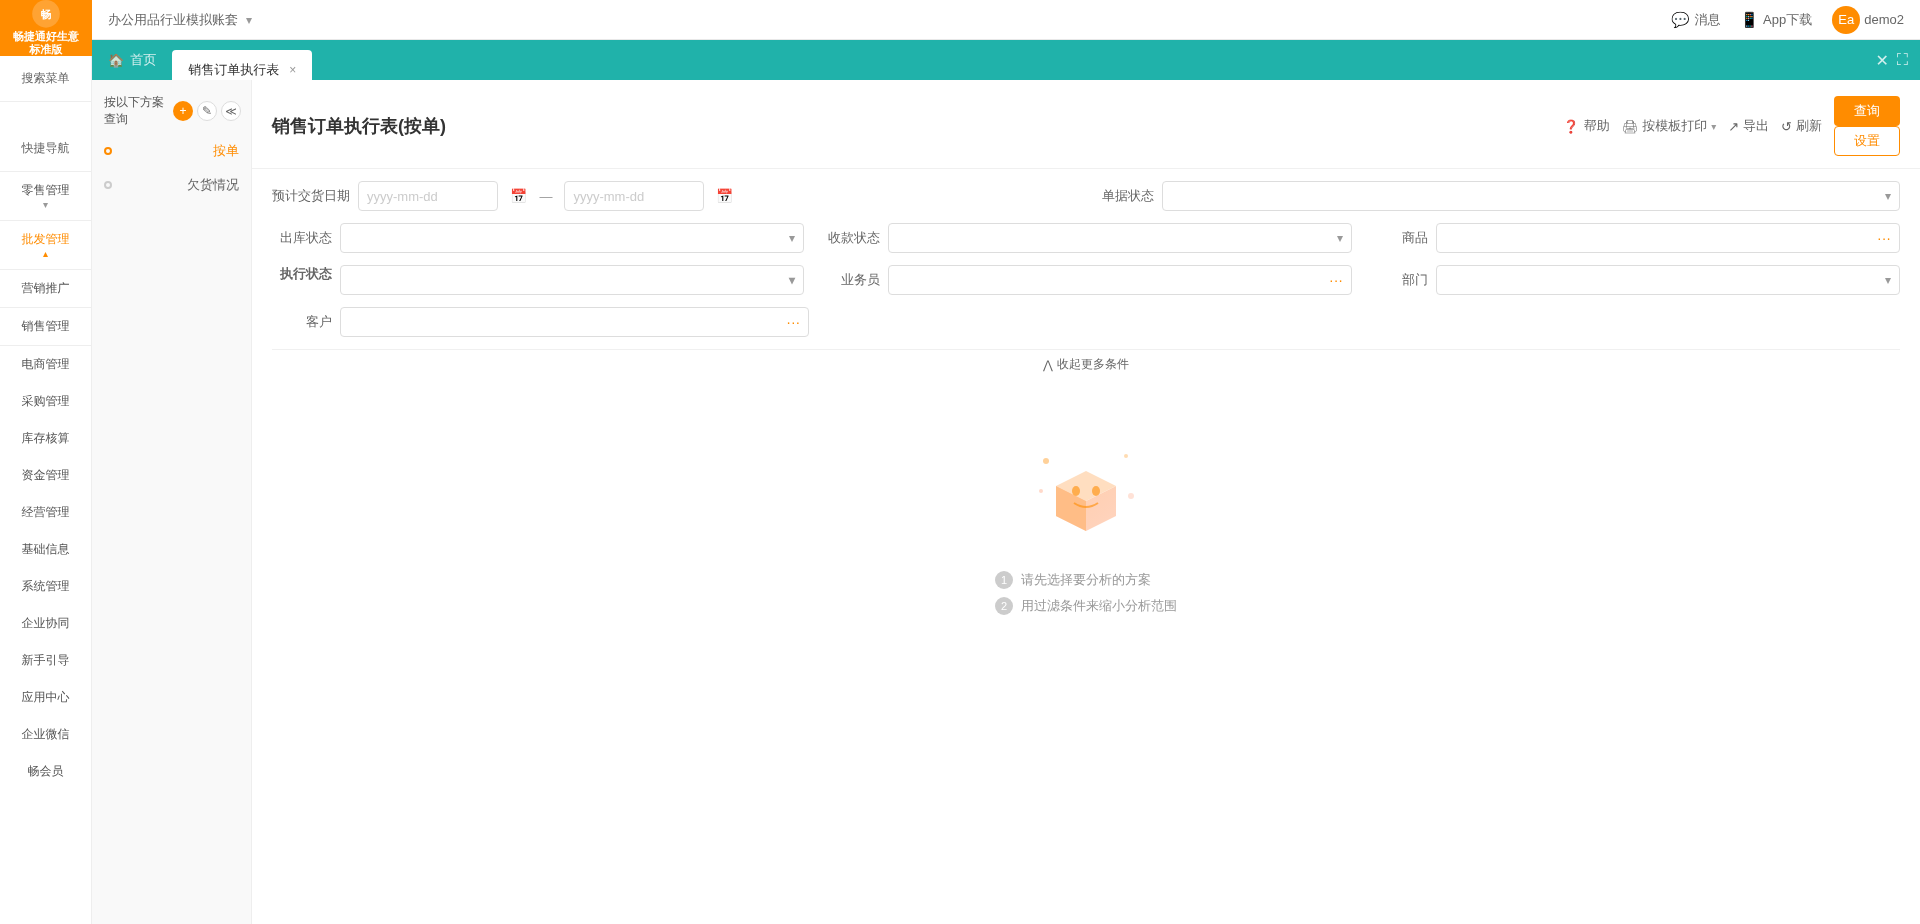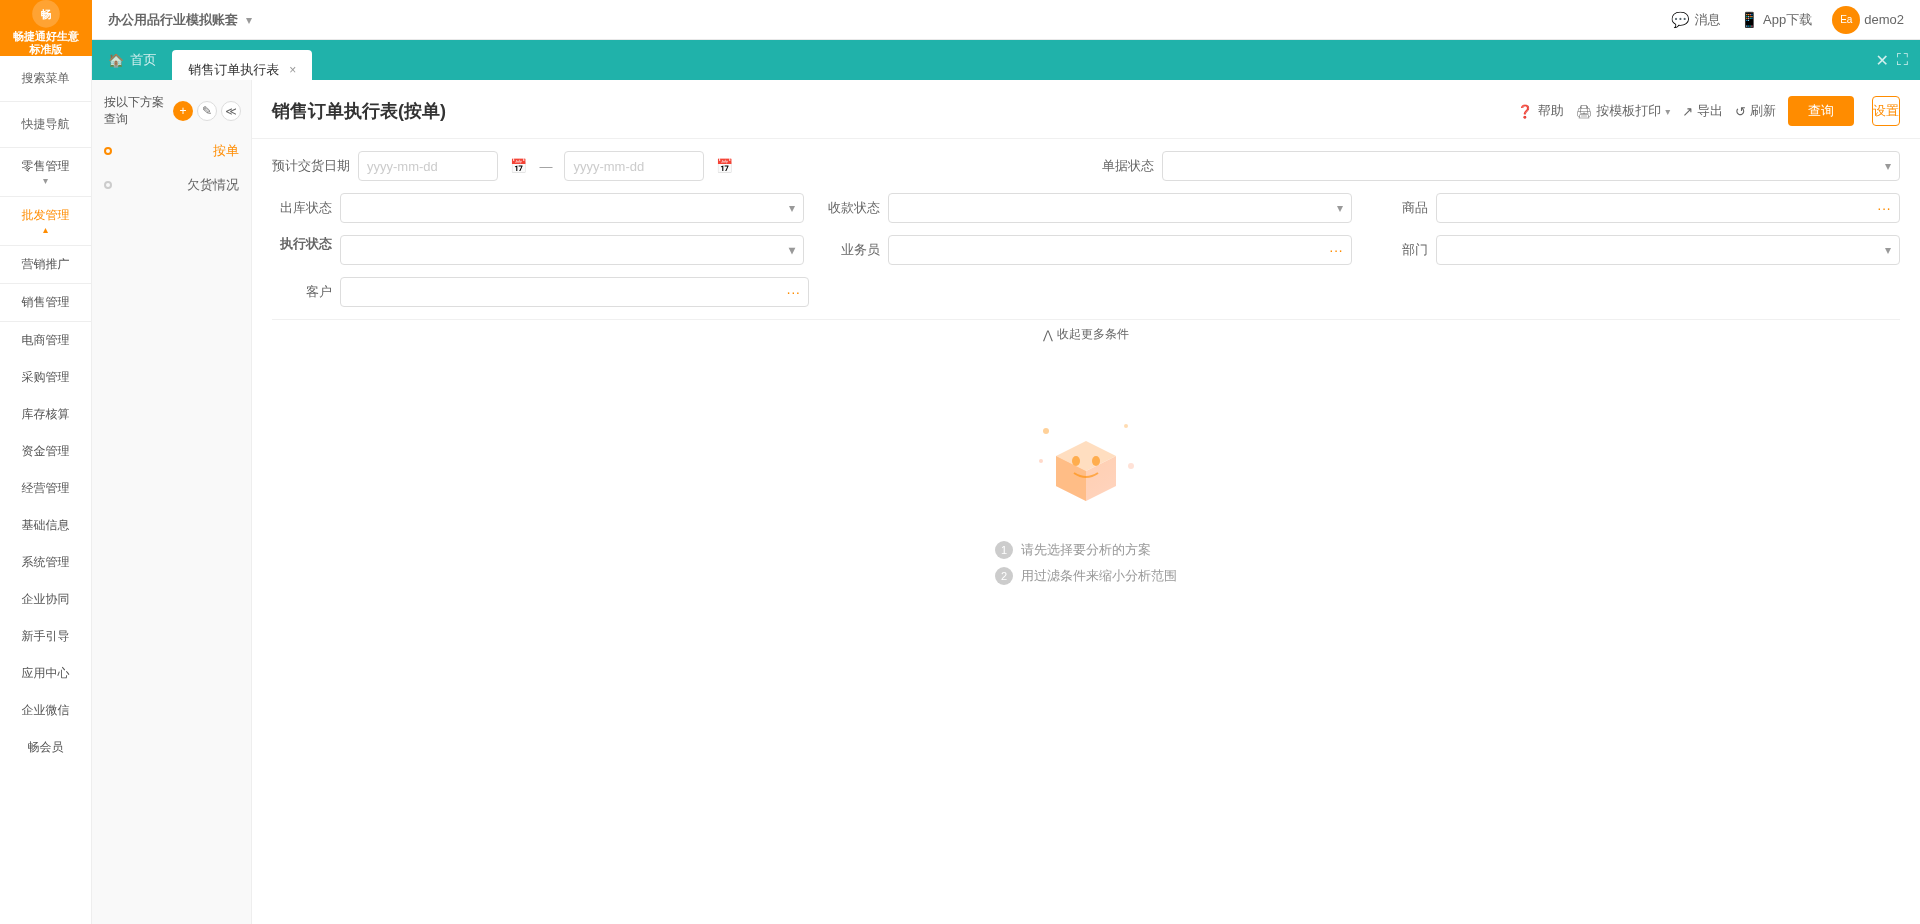--- a/index.html
+++ b/index.html
@@ -5,21 +5,21 @@
     * { margin: 0; padding: 0; box-sizing: border-box; }
     body { font-family: 'Microsoft YaHei', Arial, sans-serif; font-size: 13px; background: #f5f5f5; color: #333; width: 1920px; height: 924px; overflow: hidden; display: flex; }
 
     
     .sidebar { width: 92px; background: #fff; display: flex; flex-direction: column; border-right: 1px solid #eee; flex-shrink: 0; }
     .sidebar-logo { width: 92px; height: 56px; background: #ff8c00; display: flex; align-items: center; justify-content: center; flex-direction: column; }
     .sidebar-logo-text { color: #fff; font-size: 11px; font-weight: bold; text-align: center; line-height: 1.2; }
     .sidebar-search { padding: 8px 0; border-bottom: 1px solid #eee; text-align: center; }
     .sidebar-search span { color: #666; font-size: 13px; display: block; padding: 6px 0; }
     .sidebar-nav { padding: 6px 0; border-bottom: 1px solid #eee; text-align: center; }
-    .sidebar-nav span { color: #666; font-size: 13px; display: block; padding: 6px 14px; }
+    .sidebar-nav span { color: #666; font-size: 13px; display: block; padding: 6px 14px; margin-top: 24px; }
     .sidebar-item { text-align: center; padding: 10px 0; cursor: pointer; position: relative; }
     .sidebar-item span { color: #555; font-size: 12px; display: block; }
     .sidebar-item.active span { color: #ff8c00; }
     .sidebar-item .arrow { font-size: 10px; color: #999; }
     .sidebar-section { border-bottom: 1px solid #eee; }
 
     
     .main { flex: 1; display: flex; flex-direction: column; overflow: hidden; }
 
     
@@ -162,35 +162,35 @@
   </div>
   <div class="sidebar-item">
     <span>畅会员</span>
   </div>
 </div>
 
 <div class="main">
 
   <div class="topbar">
     <div class="topbar-left">
-      <span style="color:#666;font-size:13px;font-weight:bold;">办公用品行业模拟账套</span>
+      <span style="color:#666;font-size:13px;">办公用品行业模拟账套</span>
       <span style="color:#999;font-size:12px;cursor:pointer;">▾</span>
     </div>
     <div class="topbar-right">
       <div class="topbar-icon-item">
         <span style="font-size:15px;">💬</span>
         <span>消息</span>
       </div>
       <div class="topbar-icon-item">
         <span style="font-size:15px;">📱</span>
         <span>App下载</span>
       </div>
       <div class="topbar-icon-item">
         <div class="avatar">
-          <span style="font-size:10px;">Ea</span>
+          <span style="font-size:13px;">Ea</span>
         </div>
         <span>demo2</span>
       </div>
     </div>
   </div>
 
   <div class="tabbar">
     <div class="tab home">
       <span>🏠</span>
       <span>首页</span>
@@ -241,21 +241,21 @@
             <span style="font-size:10px;color:#999;">▾</span>
           </div>
           <div class="page-action-item">
             <span>↗</span>
             <span>导出</span>
           </div>
           <div class="page-action-item">
             <span>↺</span>
             <span>刷新</span>
           </div>
-          <div style="display:flex;flex-direction:row;gap:18px;">
+          <div style="display:flex;flex-direction:column;gap:0;">
             <button class="btn-query">查询</button>
             <button class="btn-settings">设置</button>
           </div>
         </div>
       </div>
 
       <div class="filter-area">
 
         <div class="filter-row" style="align-items:flex-start;">
           <div style="display:flex;align-items:center;gap:8px;flex:1;">

